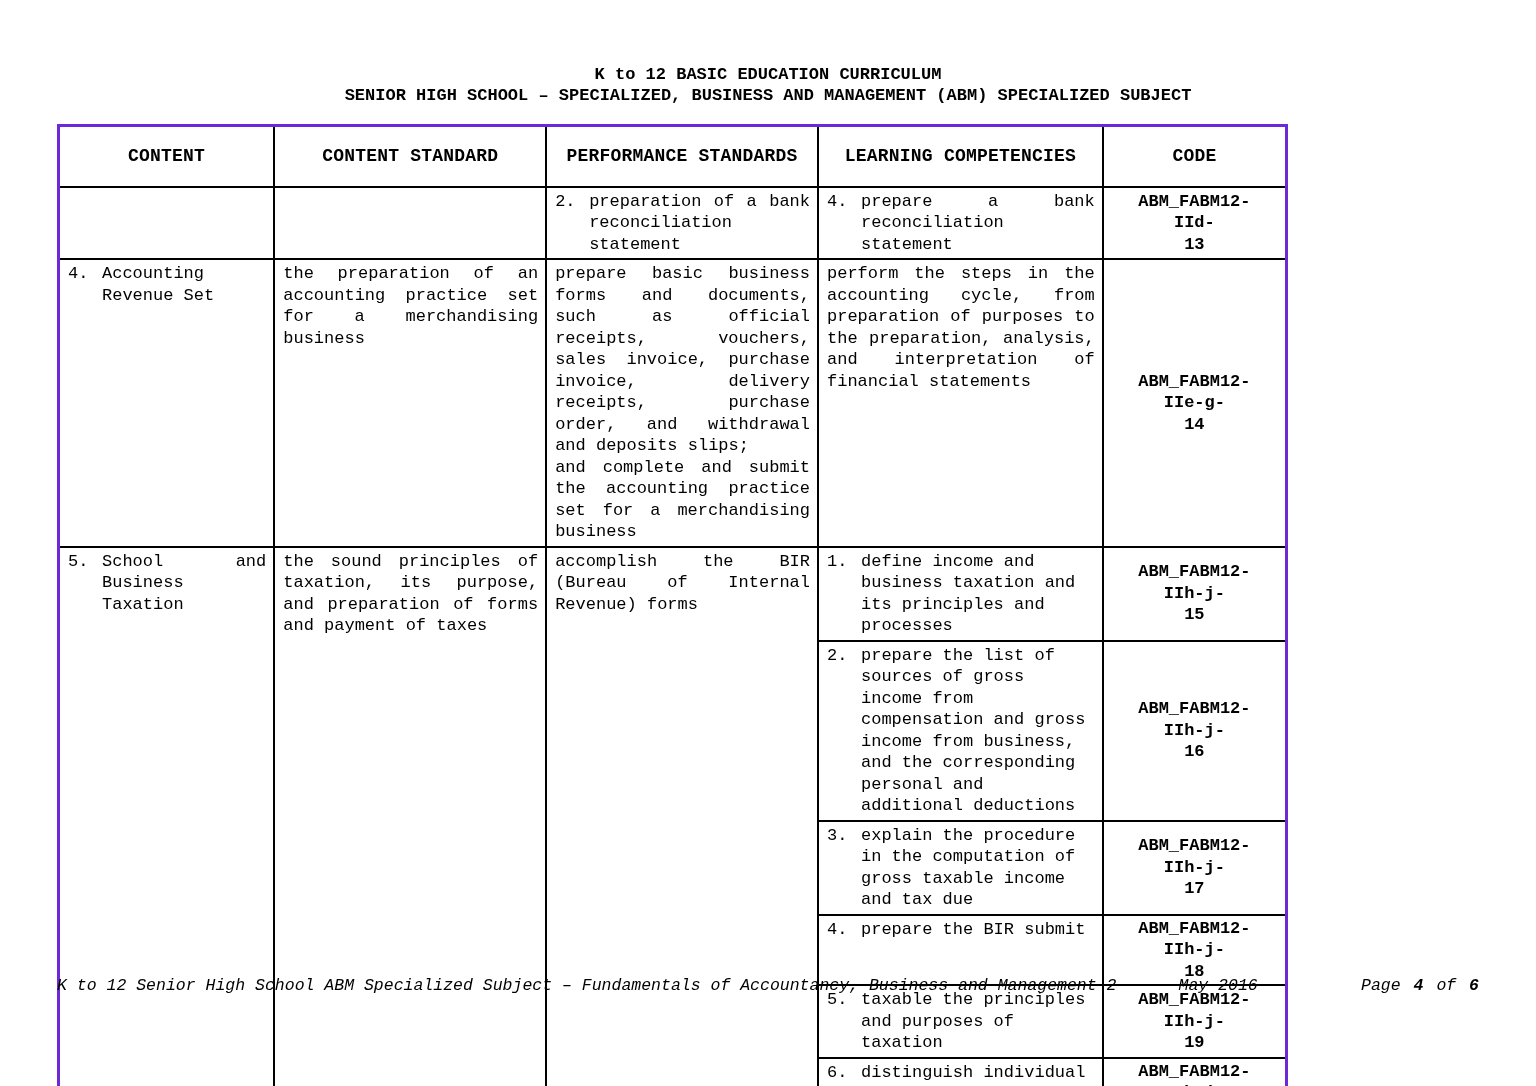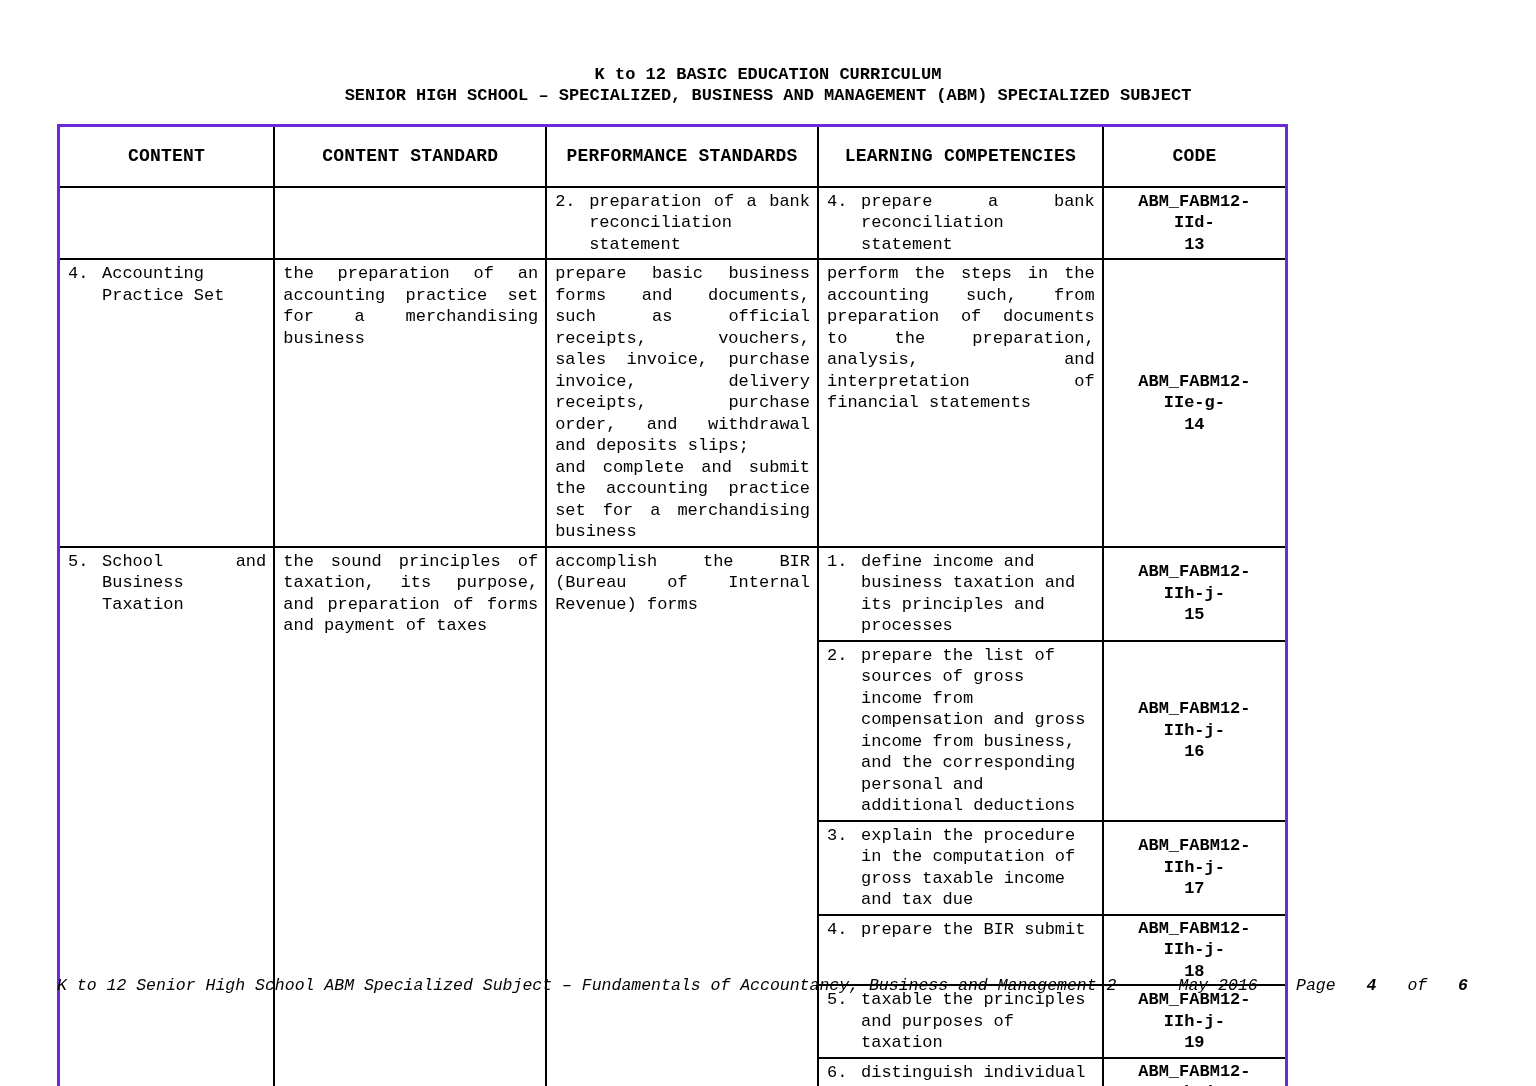--- a/index.html
+++ b/index.html
@@ -70,30 +70,30 @@
   tr.h-c2 { height: 112px; }
   tr.h-c3 { height: 65px; }
   tr.h-c4 { height: 57px; }
   tr.h-c5 { height: 57px; }
   tr.h-c6 { height: 57px; }
   tr.h-c7 { height: 57px; }
   .footer {
     position: absolute;
     top: 976px;
     left: 57px;
-    right: 68px;
+    right: 57px;
     display: flex;
     align-items: baseline;
     font-style: italic;
     font-size: 16.5px;
   }
   .footer .f-date { margin-left: 62px; }
   .footer .f-page { margin-left: auto; }
   .footer .f-page b { font-weight: 700; }
-  .footer .f-page span, .footer .f-page b { margin-left: 21px; }
+  .footer .f-page span, .footer .f-page b { margin-left: 3px; }
 </style>
 </head>
 <body>
 
 <div class="page">
 
   <div class="doc-title">
     <div>K to 12 BASIC EDUCATION CURRICULUM</div>
     <div>SENIOR HIGH SCHOOL – SPECIALIZED, BUSINESS AND MANAGEMENT (ABM) SPECIALIZED SUBJECT</div>
   </div>
@@ -133,27 +133,27 @@
           </div>
         </td>
         <td class="code-cell">ABM_FABM12-IId-
 13</td>
       </tr>
 
       <tr class="h-b">
         <td class="cell">
           <div class="hang">
             <span class="num">4.</span>
-            <div class="hang-text">Accounting Practice Set</div>
+            <div class="hang-text">Accounting Revenue Set</div>
           </div>
         </td>
         <td class="cell justify">the preparation of an accounting practice set for a merchandising business</td>
         <td class="cell justify preline">prepare basic business forms and documents, such as official receipts, vouchers, sales invoice, purchase invoice, delivery receipts, purchase order, and withdrawal and deposits slips;
 and complete and submit the accounting practice set for a merchandising business</td>
-        <td class="cell justify">perform the steps in the accounting such, from preparation of documents to the preparation, analysis, and interpretation of financial statements</td>
+        <td class="cell justify">perform the steps in the accounting cycle, from preparation of purposes to the preparation, analysis, and interpretation of financial statements</td>
         <td class="code-cell">ABM_FABM12-IIe-g-
 14</td>
       </tr>
 
       <tr class="h-c1">
         <td class="cell" rowspan="7">
           <div class="hang">
             <span class="num">5.</span>
             <div class="hang-text justify">School and Business Taxation</div>
           </div>

